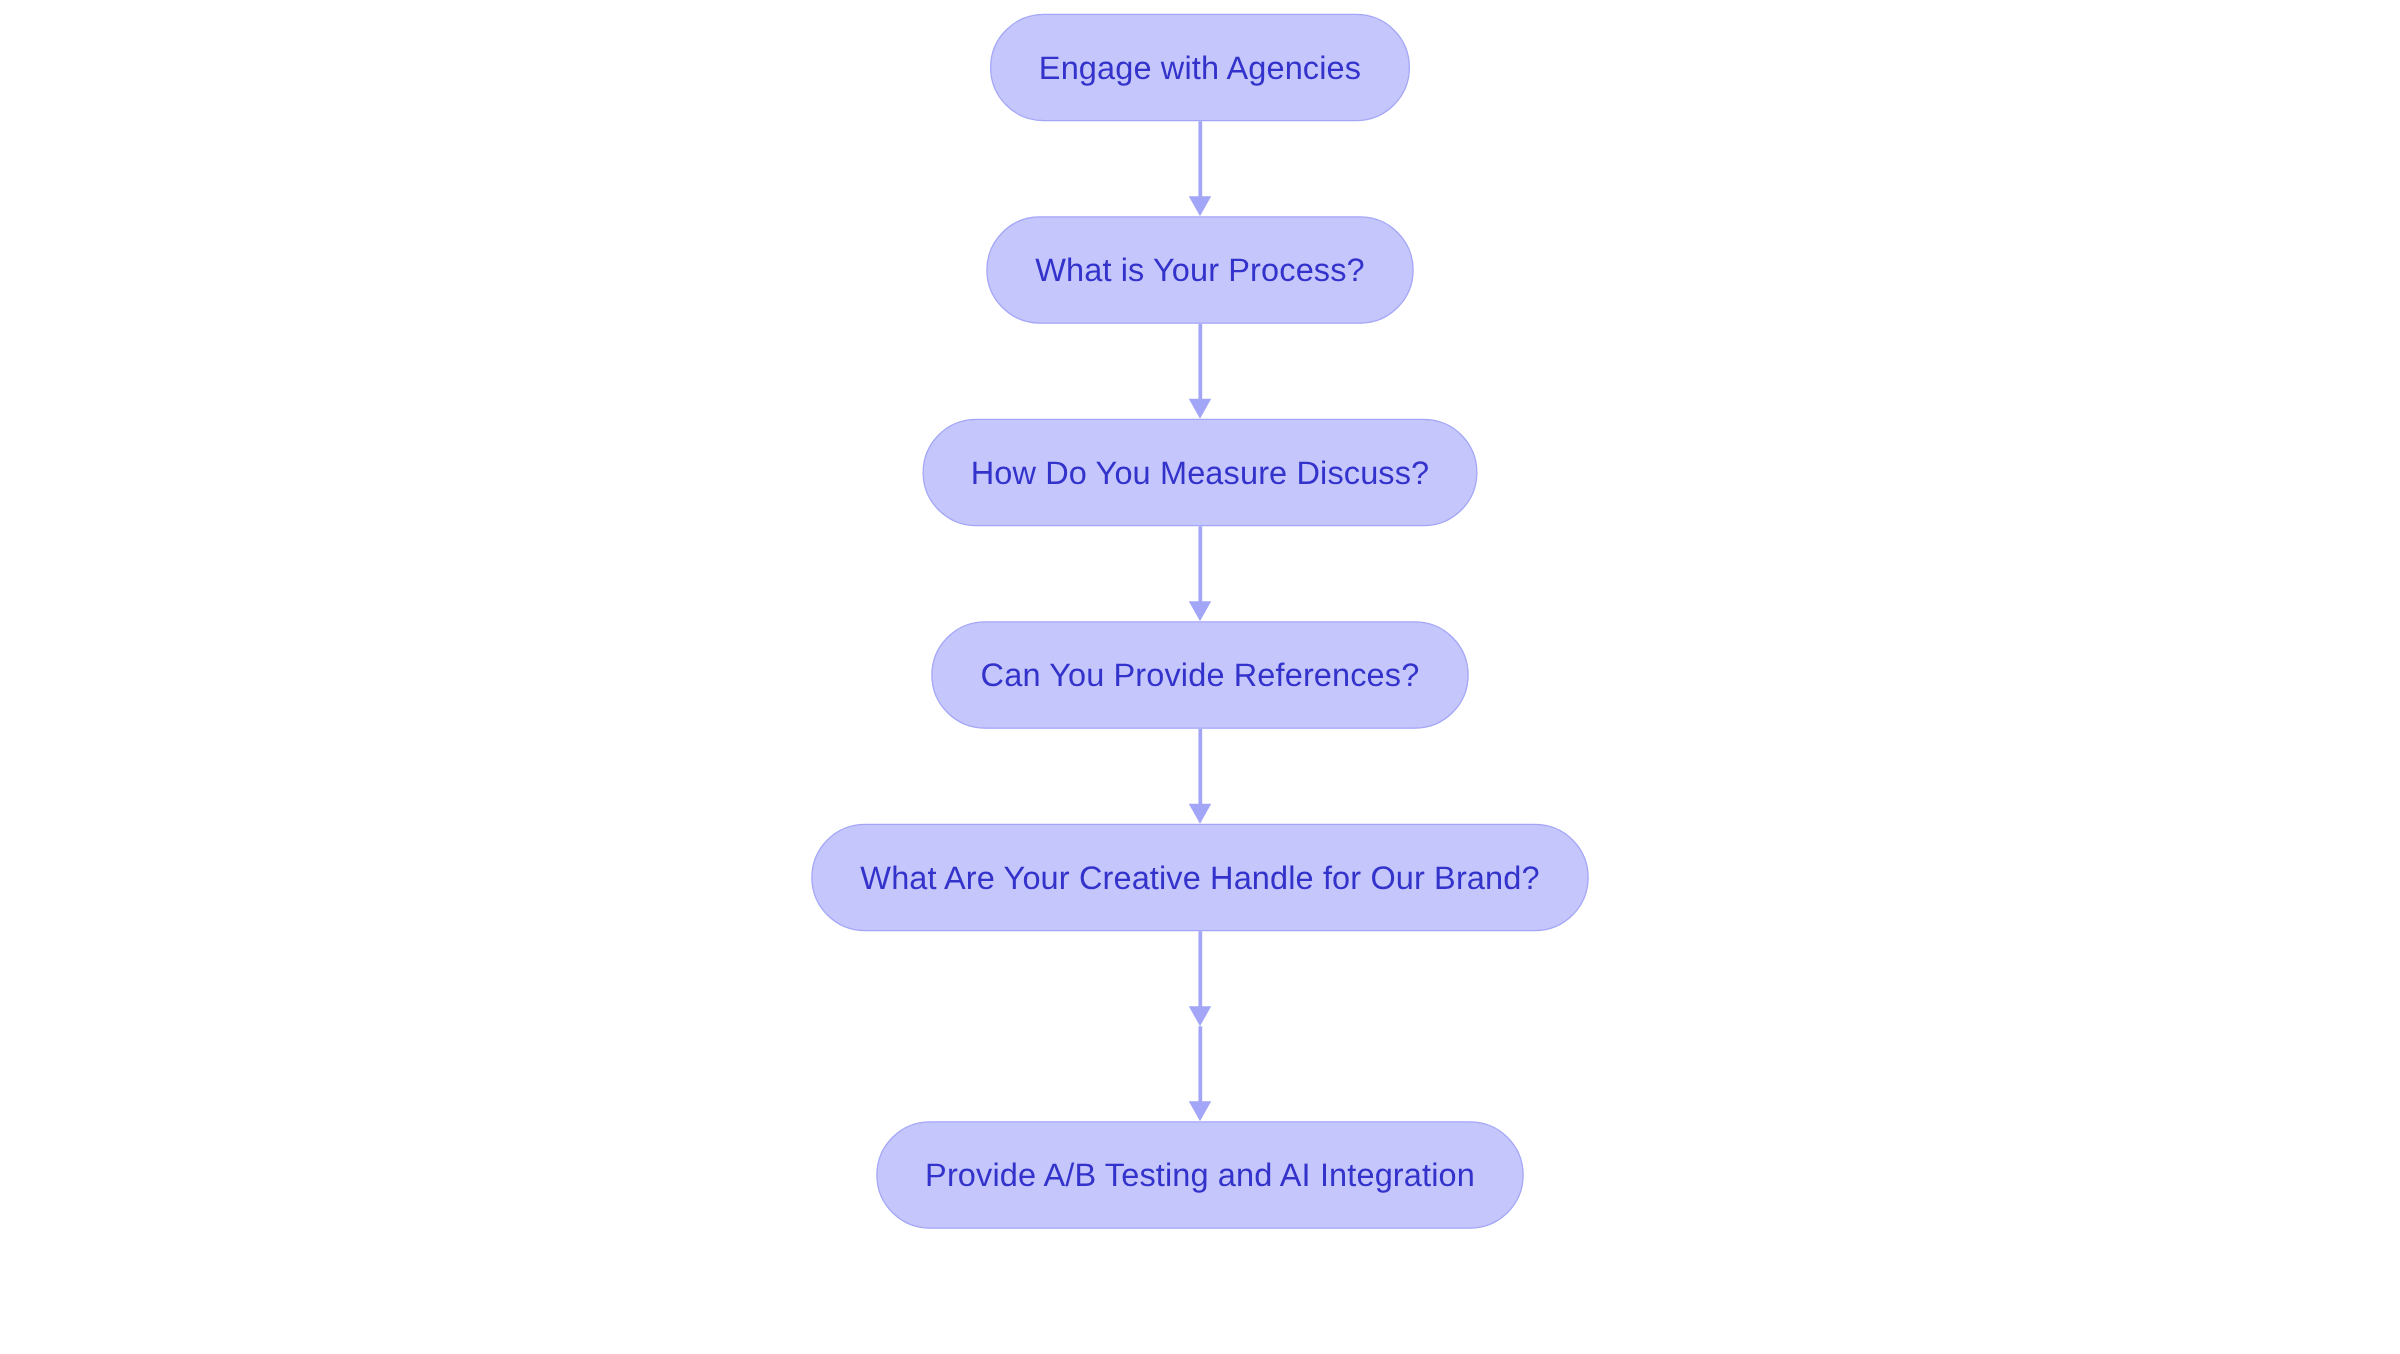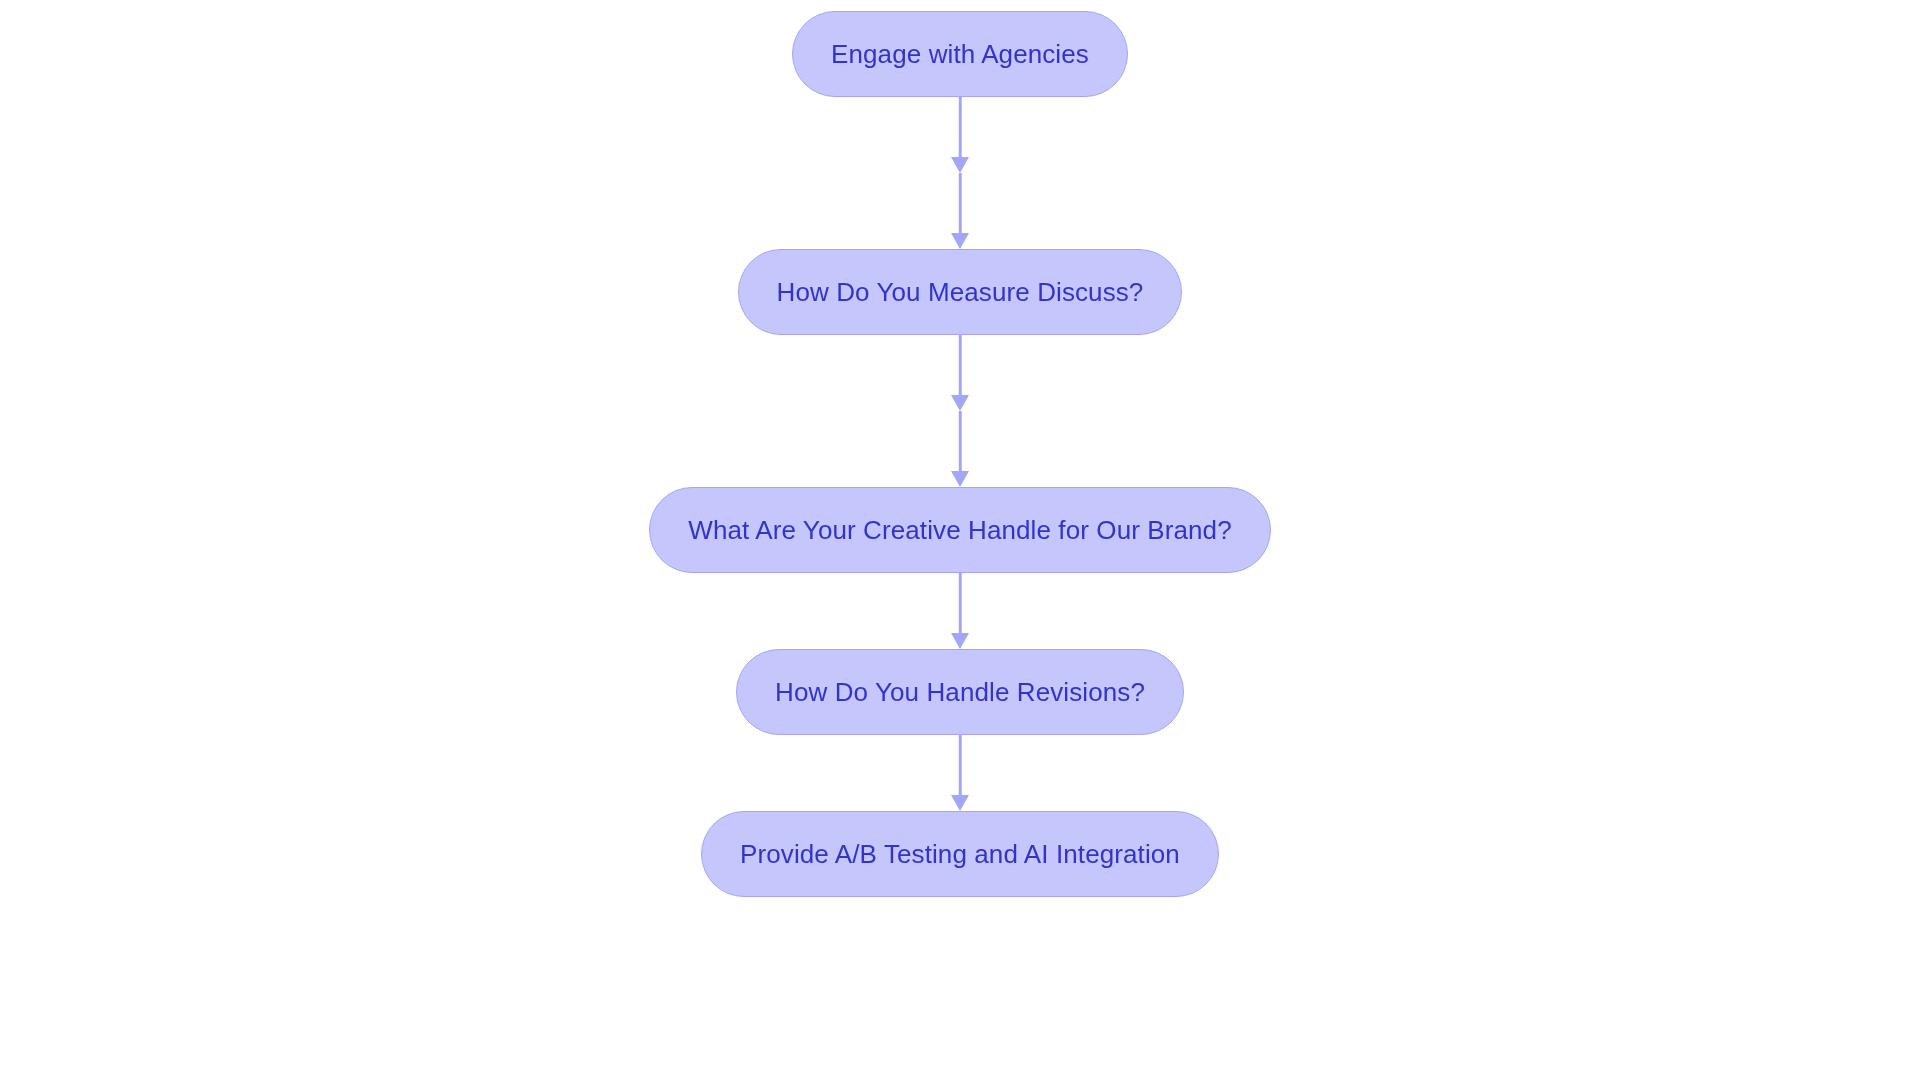--- a/index.html
+++ b/index.html
@@ -97,53 +97,56 @@
 
     <div class="node">
       <span class="node-label">Engage with Agencies</span>
     </div>
 
     <div class="connector">
       <div class="connector-line"></div>
       <div class="connector-arrowhead"></div>
     </div>
 
+    <div class="node">
+      <span class="node-label">What is Your Process?</span>
+    </div>
 
     <div class="connector">
       <div class="connector-line"></div>
       <div class="connector-arrowhead"></div>
     </div>
 
     <div class="node">
       <span class="node-label">How Do You Measure Discuss?</span>
     </div>
 
     <div class="connector">
       <div class="connector-line"></div>
       <div class="connector-arrowhead"></div>
     </div>
 
+    <div class="node">
+      <span class="node-label">Can You Provide References?</span>
+    </div>
 
     <div class="connector">
       <div class="connector-line"></div>
       <div class="connector-arrowhead"></div>
     </div>
 
     <div class="node">
       <span class="node-label">What Are Your Creative Handle for Our Brand?</span>
     </div>
 
     <div class="connector">
       <div class="connector-line"></div>
       <div class="connector-arrowhead"></div>
     </div>
 
-    <div class="node">
-      <span class="node-label">How Do You Handle Revisions?</span>
-    </div>
 
     <div class="connector">
       <div class="connector-line"></div>
       <div class="connector-arrowhead"></div>
     </div>
 
     <div class="node">
       <span class="node-label">Provide A/B Testing and AI Integration</span>
     </div>
 

